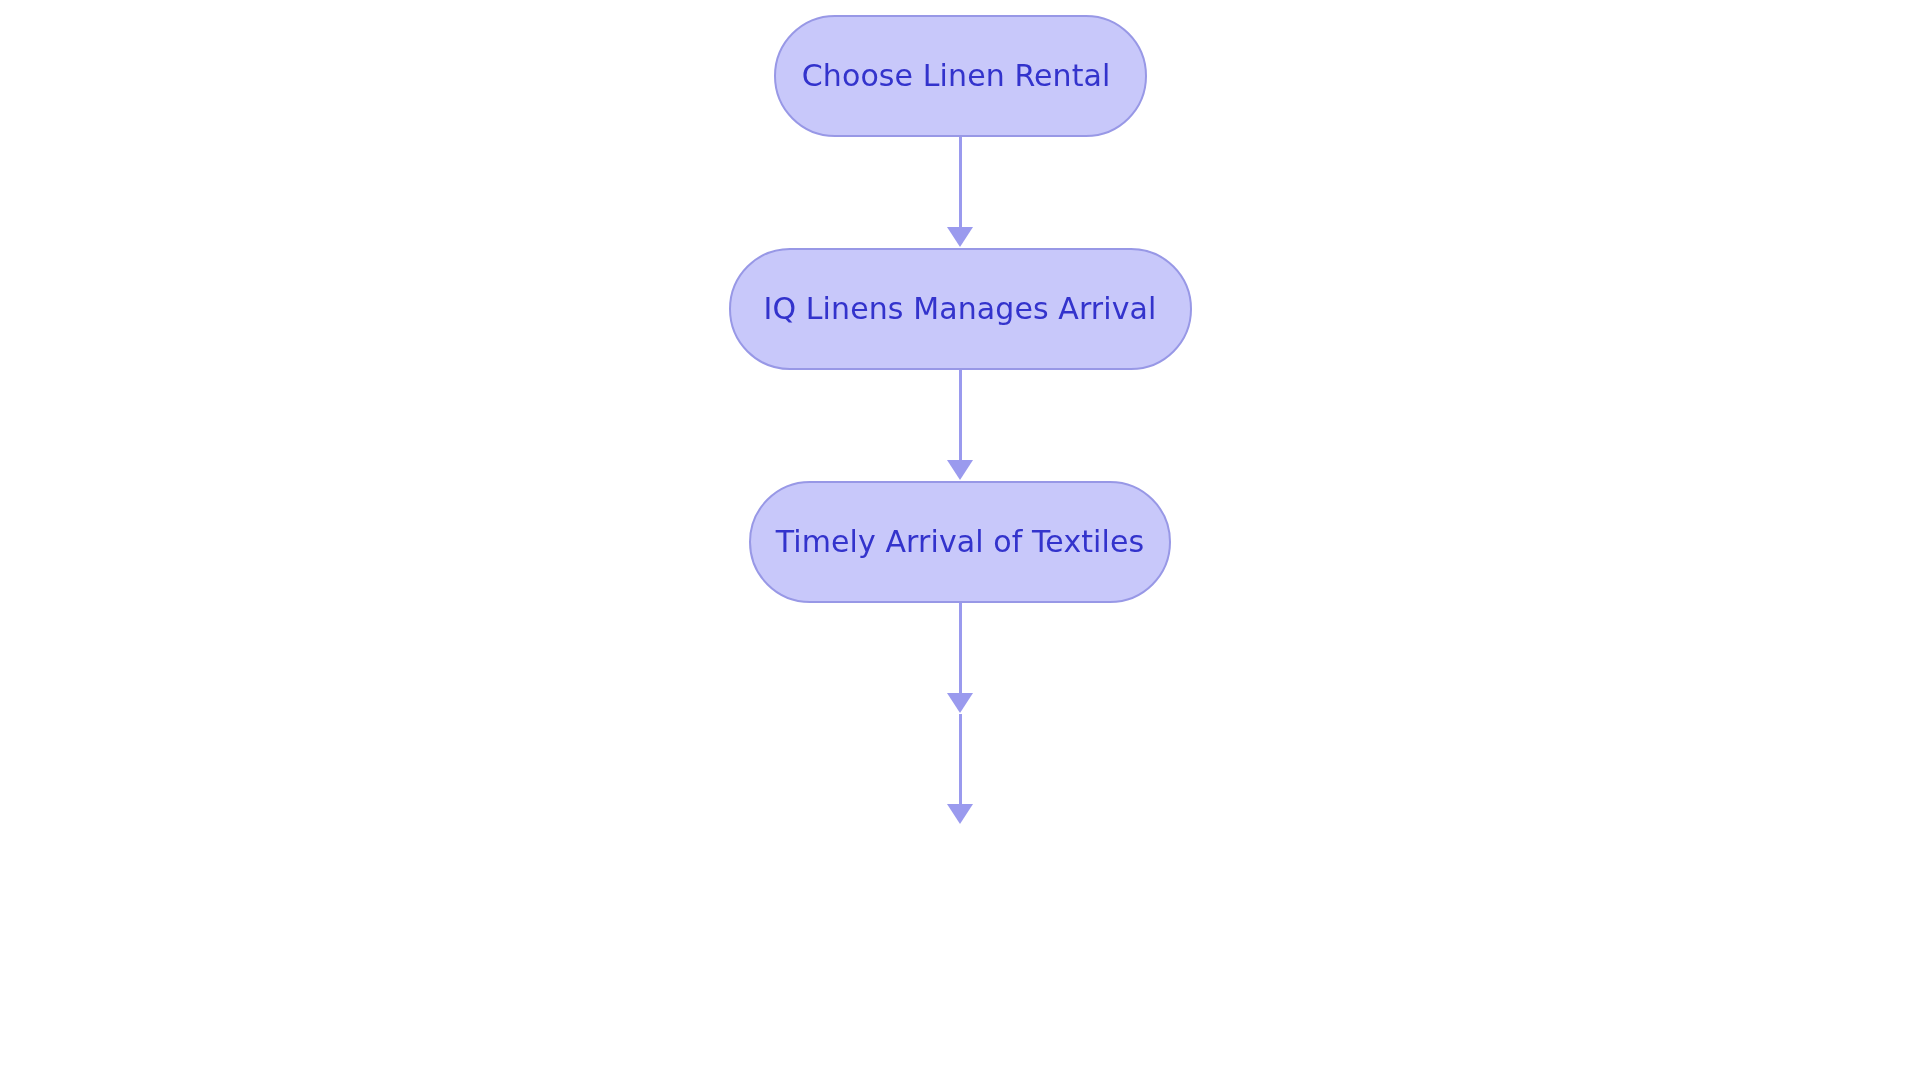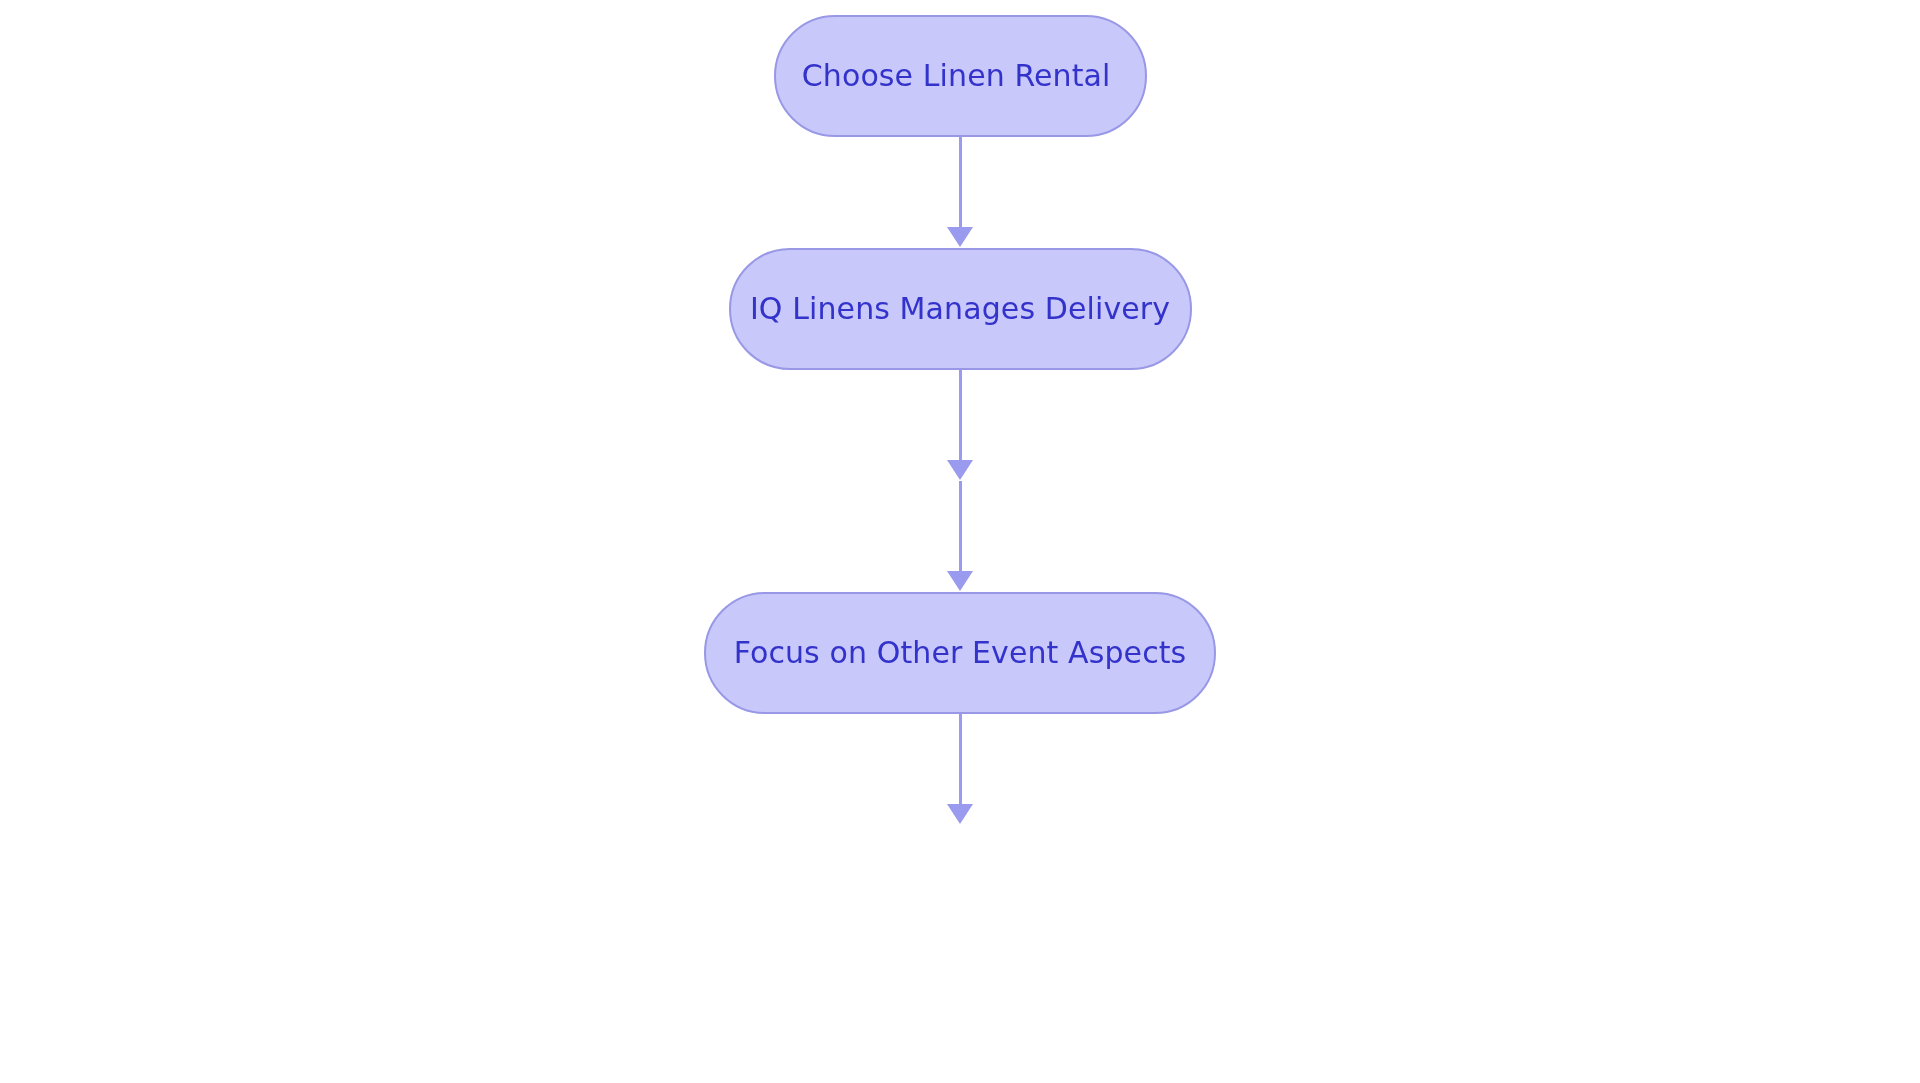--- a/index.html
+++ b/index.html
@@ -102,38 +102,38 @@
     <div class="node n0">
       <span class="node-label">Choose Linen Rental</span>
     </div>
 
     <div class="connector">
       <div class="line"></div>
       <div class="head"></div>
     </div>
 
     <div class="node n1">
-      <span class="node-label">IQ Linens Manages Delivery</span>
+      <span class="node-label">IQ Linens Manages Arrival</span>
+    </div>
+
+    <div class="connector">
+      <div class="line"></div>
+      <div class="head"></div>
+    </div>
+
+    <div class="node n2">
+      <span class="node-label">Timely Arrival of Textiles</span>
     </div>
 
     <div class="connector">
       <div class="line"></div>
       <div class="head"></div>
     </div>
 
 
     <div class="connector">
       <div class="line"></div>
       <div class="head"></div>
     </div>
 
-    <div class="node n3">
-      <span class="node-label">Focus on Other Event Aspects</span>
-    </div>
-
-    <div class="connector">
-      <div class="line"></div>
-      <div class="head"></div>
-    </div>
-
 
   </div>
 </div>
 
 </body></html>

